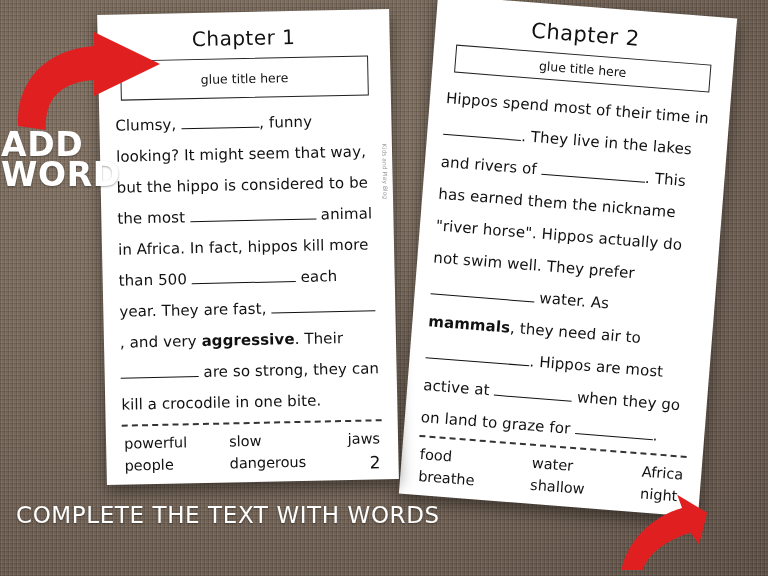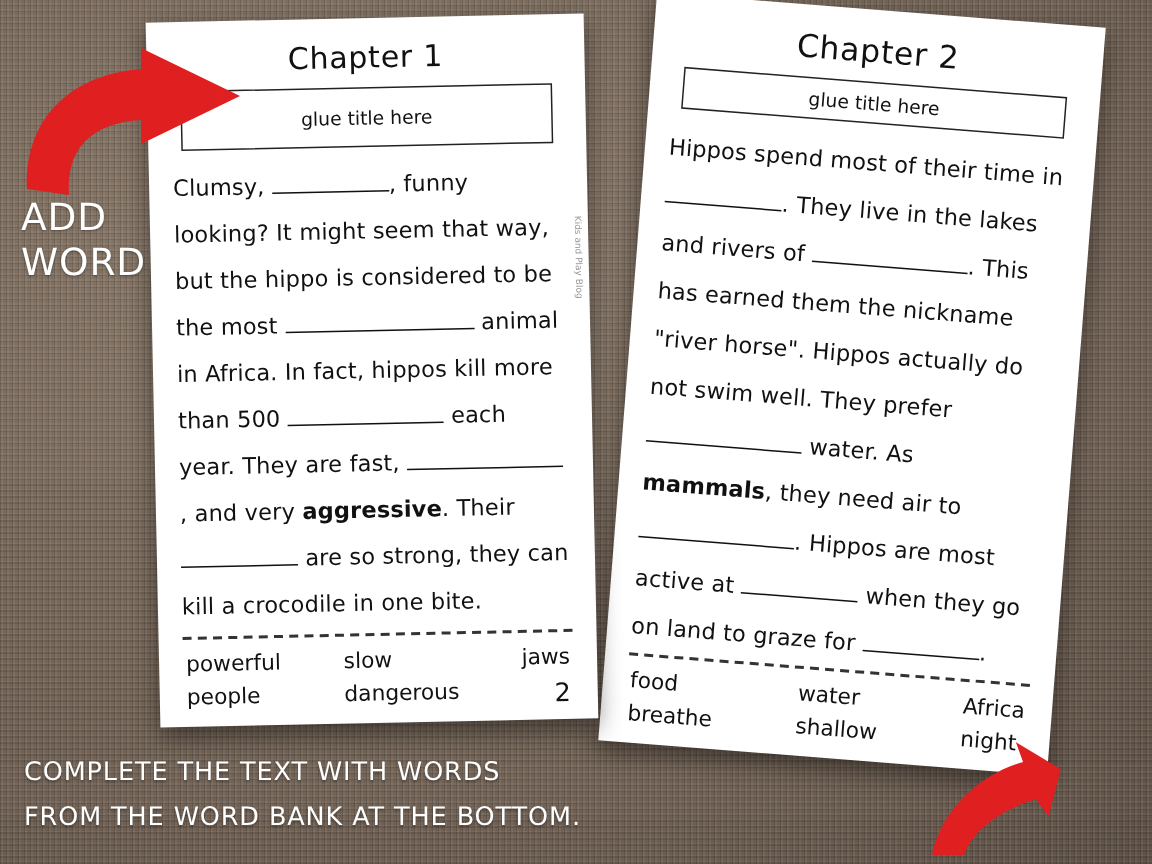--- a/index.html
+++ b/index.html
@@ -152,30 +152,30 @@
   
   .caption {
     position: absolute;
     color: #ffffff;
     font-family: "DejaVu Sans", sans-serif;
     letter-spacing: 0.6px;
     z-index: 7;
     text-shadow: 0 1px 2px rgba(0,0,0,0.35);
   }
   #add-title-caption {
-    left: 14px;
+    left: 1px;
     top: 130px;
-    font-size: 25px;
+    font-size: 33px;
     line-height: 30px;
-    font-weight: 400;
+    font-weight: 700;
   }
   #bottom-caption {
     left: 16px;
     top: 500px;
-    font-size: 17px;
+    font-size: 23px;
     line-height: 30px;
     font-weight: 400;
   }
 </style>
 </head>
 <body>
 
 <div class="stage">
 
   <div class="page" id="page-1">
@@ -285,16 +285,15 @@
     </svg>
   </div>
 
   <div class="caption" id="add-title-caption">
     <div>ADD</div>
     <div>WORD</div>
   </div>
 
   <div class="caption" id="bottom-caption">
     <div>COMPLETE THE TEXT WITH WORDS</div>
-    <div>FROM THE WORD BANK AT THE BOTTOM.</div>
   </div>
 
 </div>
 
 </body></html>

